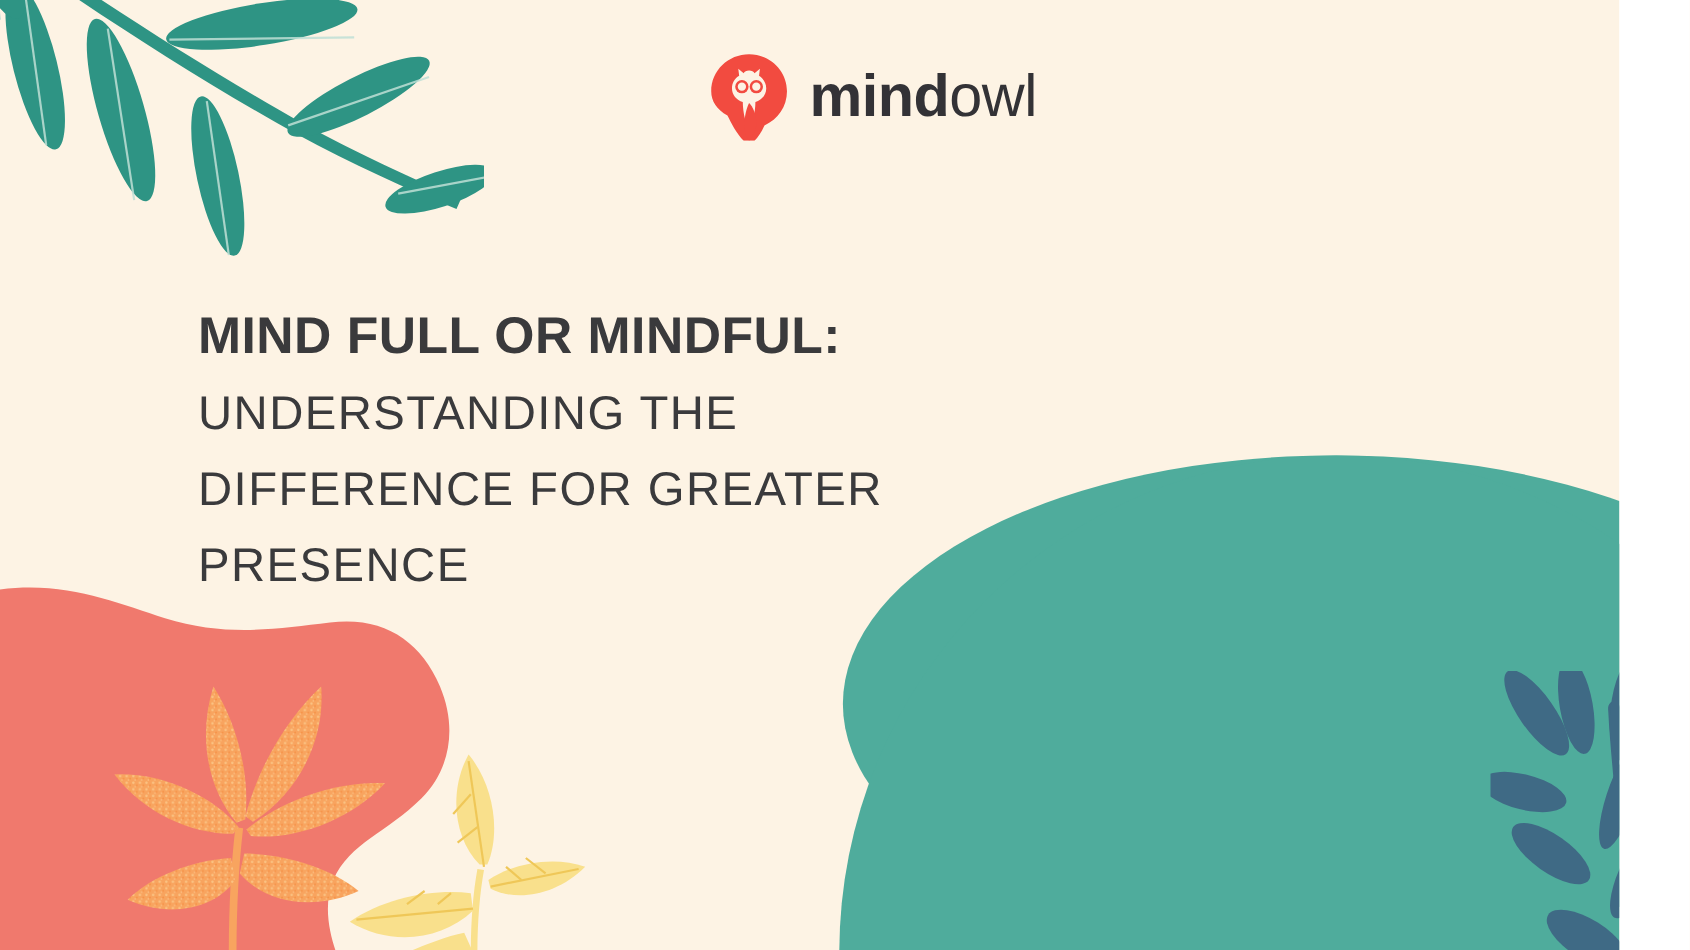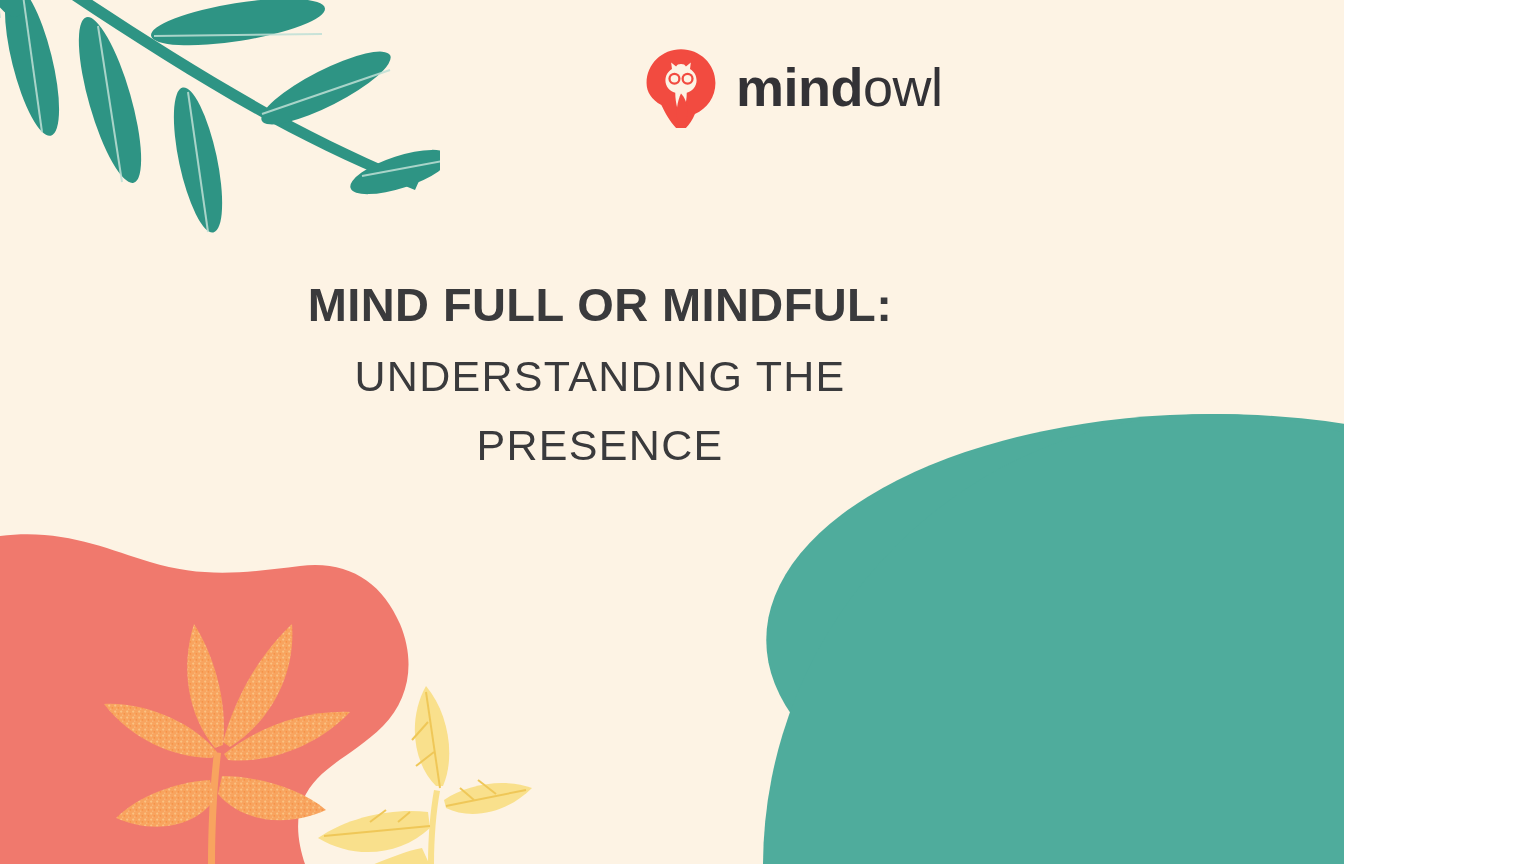--- a/index.html
+++ b/index.html
@@ -2,21 +2,21 @@
 <html><head>
 <meta charset="utf-8">
 <style>
   html, body {
     margin: 0;
     padding: 0;
     background: #ffffff;
   }
   #slide {
     position: relative;
-    width: 1344px;
+    width: 1472px;
     height: 864px;
     overflow: hidden;
     background: #FDF3E4;
     font-family: "Liberation Sans", sans-serif;
   }
 
   
   .deco {
     position: absolute;
     pointer-events: none;
@@ -50,21 +50,20 @@
   }
   #logo-word .w1 { font-weight: 700; }
   #logo-word .w2 { font-weight: 400; }
 
   
   #headline {
     position: absolute;
     left: 180px;
     top: 280px;
     width: 840px;
-    text-align: center;
     color: #3A3A3C;
   }
   #headline-main {
     font-size: 47px;
     font-weight: 700;
     letter-spacing: 0.4px;
     line-height: 1.05;
     margin: 0 0 26px 0;
     white-space: nowrap;
   }
@@ -229,16 +228,17 @@
       <path d="M50 58 C54 62 58 70 58 80 C58 88 54 95 50 100 C46 94 44 86 45 76 C46 68 48 62 50 58 Z" fill="#F24B40"></path>
     </svg>
     <div id="logo-word">
       <span class="w1">mind</span><span class="w2">owl</span>
     </div>
   </div>
 
   <div id="headline">
     <h1 id="headline-main">MIND FULL OR MINDFUL:</h1>
     <p class="headline-sub-line">UNDERSTANDING THE</p>
+    <p class="headline-sub-line">DIFFERENCE FOR GREATER</p>
     <p class="headline-sub-line">PRESENCE</p>
   </div>
 
 </div>
 
 </body></html>

